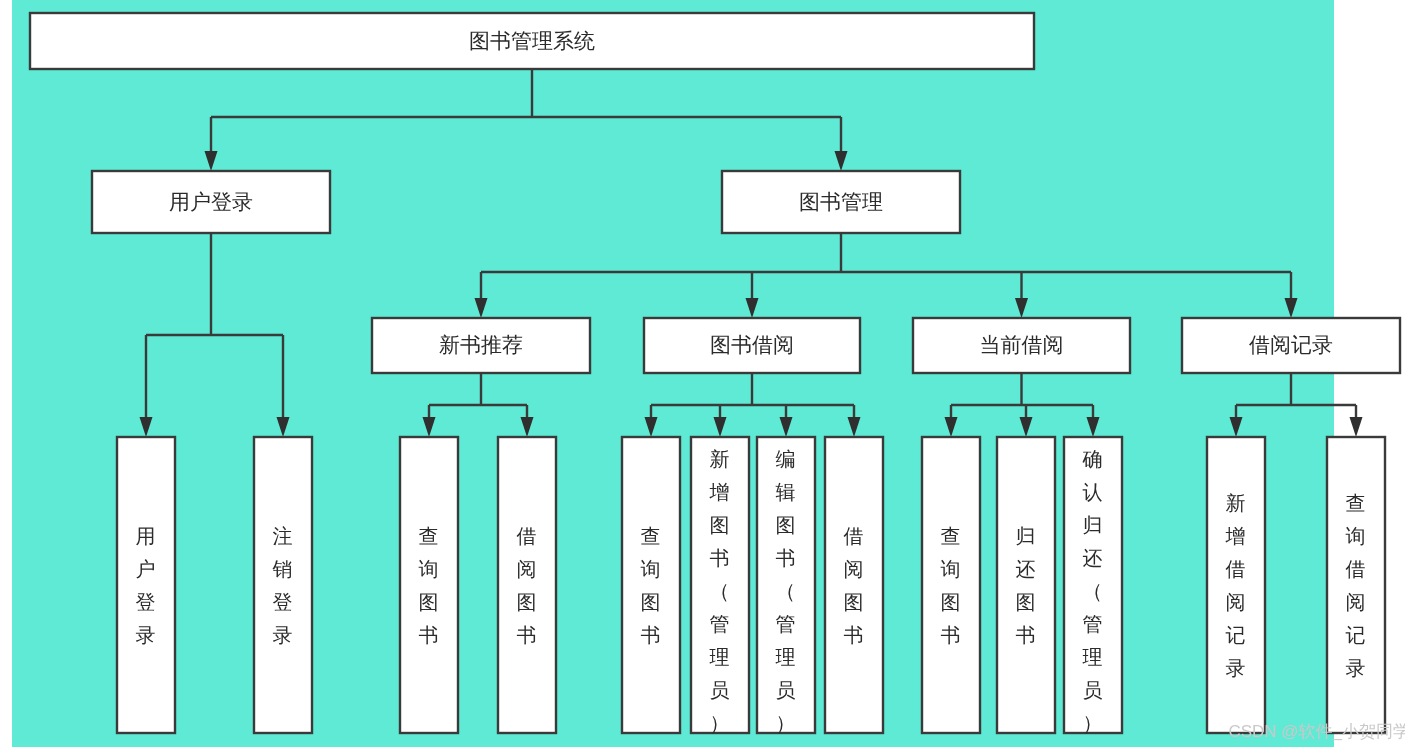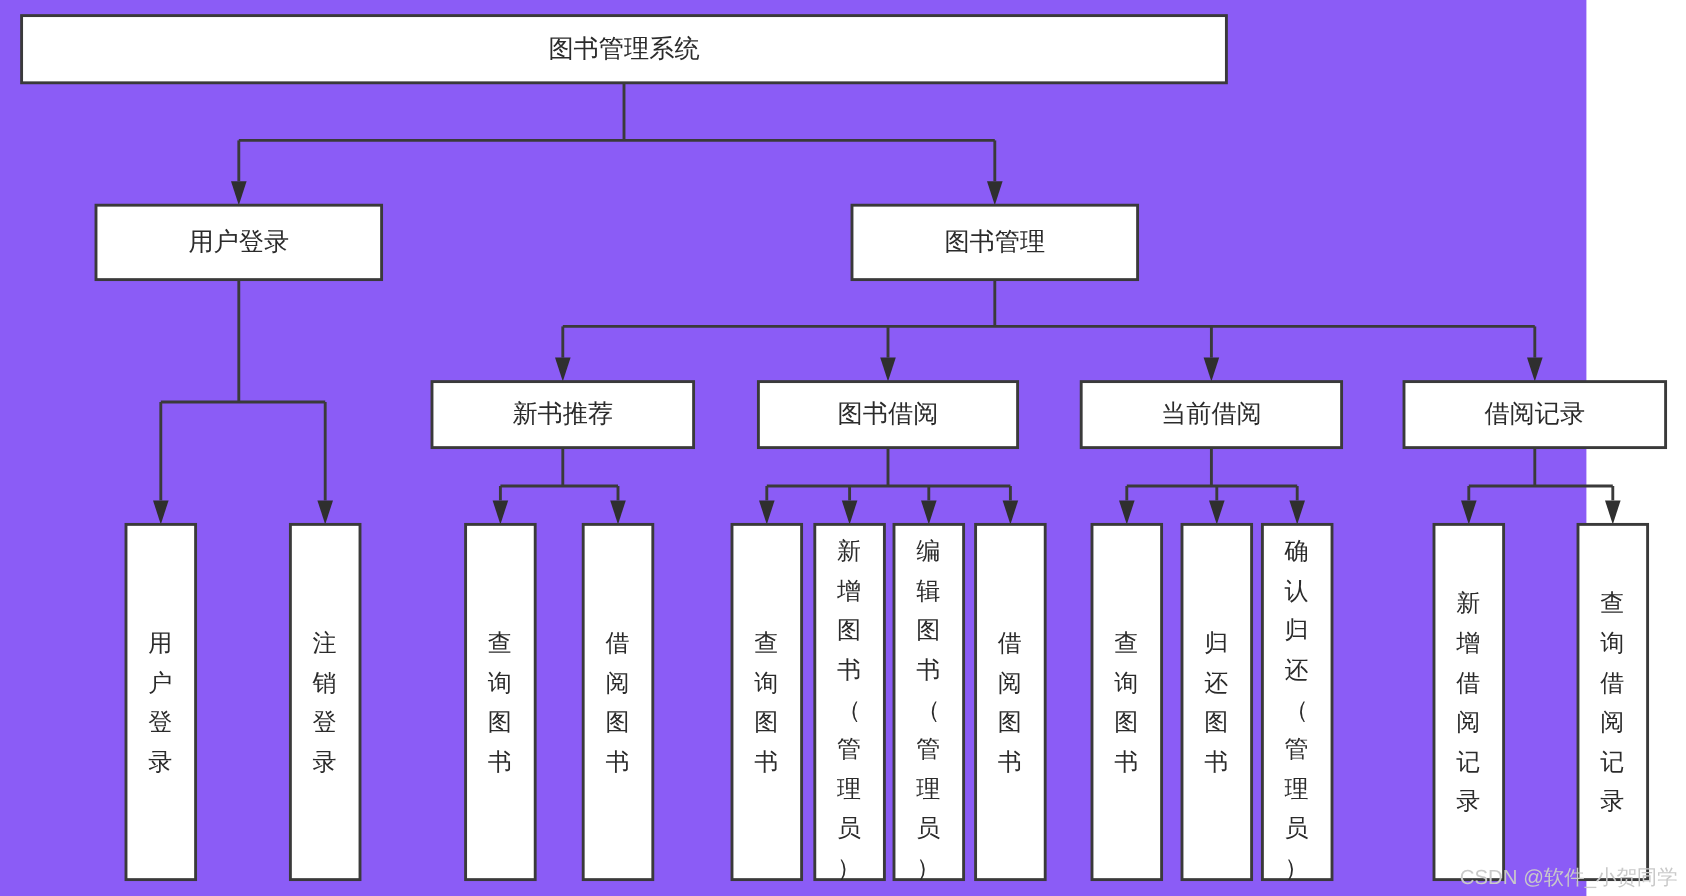--- a/index.html
+++ b/index.html
@@ -11,21 +11,22 @@
   body {
     width: 1405px;
     height: 747px;
     font-family: "Liberation Sans", "DejaVu Sans", sans-serif;
     overflow: hidden;
   }
   #diagram-root {
     position: relative;
     width: 1322px;
     height: 747px;
-    background: #8b5cf6;
+    background: #5eead4;
+    margin-left: 12px;
   }
   svg.diagram-canvas {
     display: block;
     width: 1405px;
     height: 747px;
   }
   .node-box {
     fill: #ffffff;
     stroke: #3a3a3a;
     stroke-width: 2.4;

